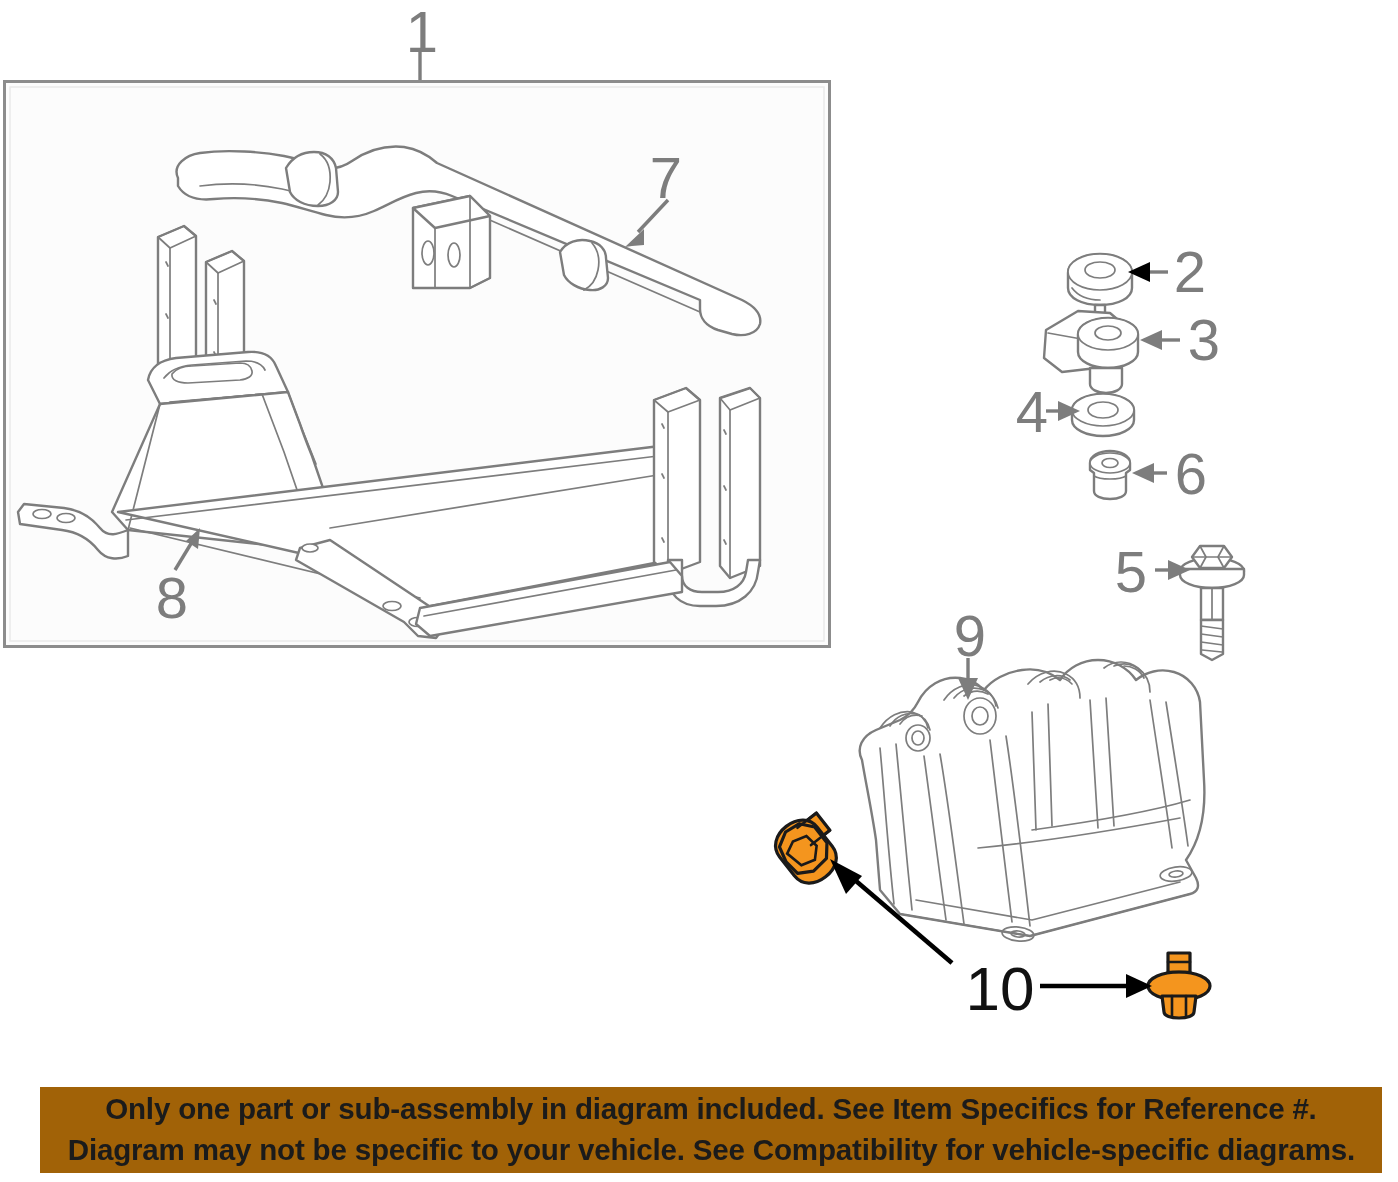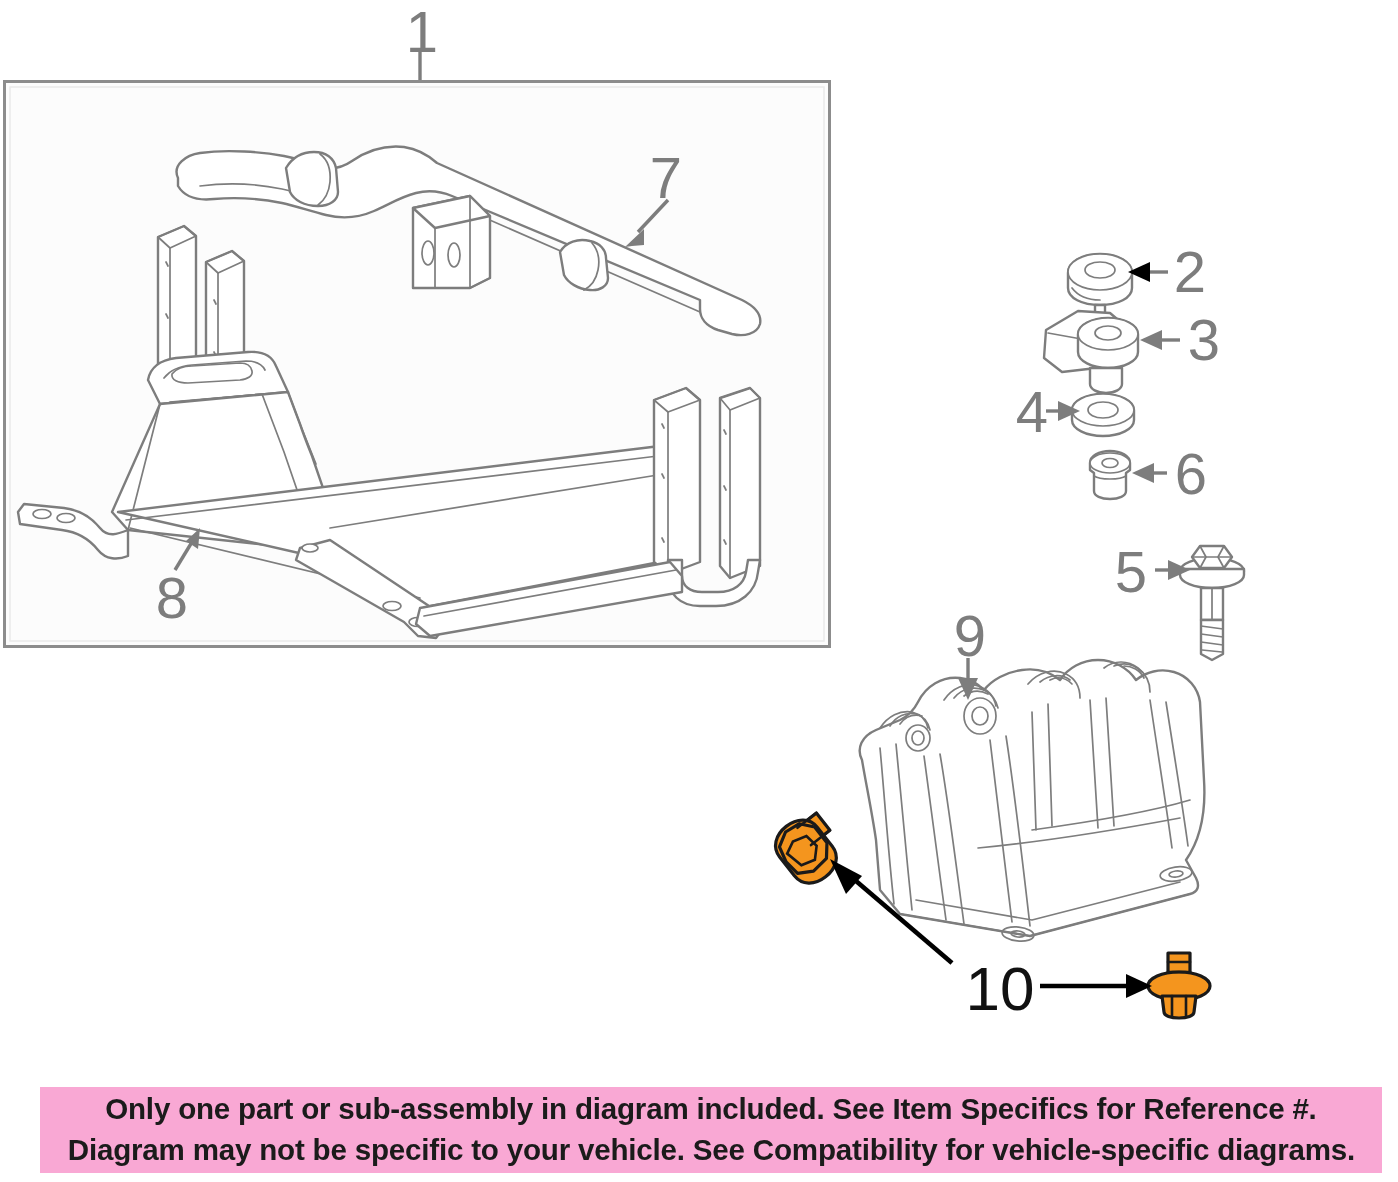--- a/index.html
+++ b/index.html
@@ -29,21 +29,21 @@
   .callout-num {
     font-family: "Liberation Sans", sans-serif;
     font-weight: 400;
   }
   #disclaimer-banner {
     position: absolute;
     left: 40px;
     top: 1087px;
     width: 1342px;
     height: 86px;
-    background: #f9a8d4;
+    background: #a16207;
     box-sizing: border-box;
     display: flex;
     flex-direction: column;
     justify-content: center;
     align-items: center;
     padding: 2px 6px 4px 6px;
   }
   .banner-line {
     font-family: "Liberation Sans", sans-serif;
     font-weight: bold;

